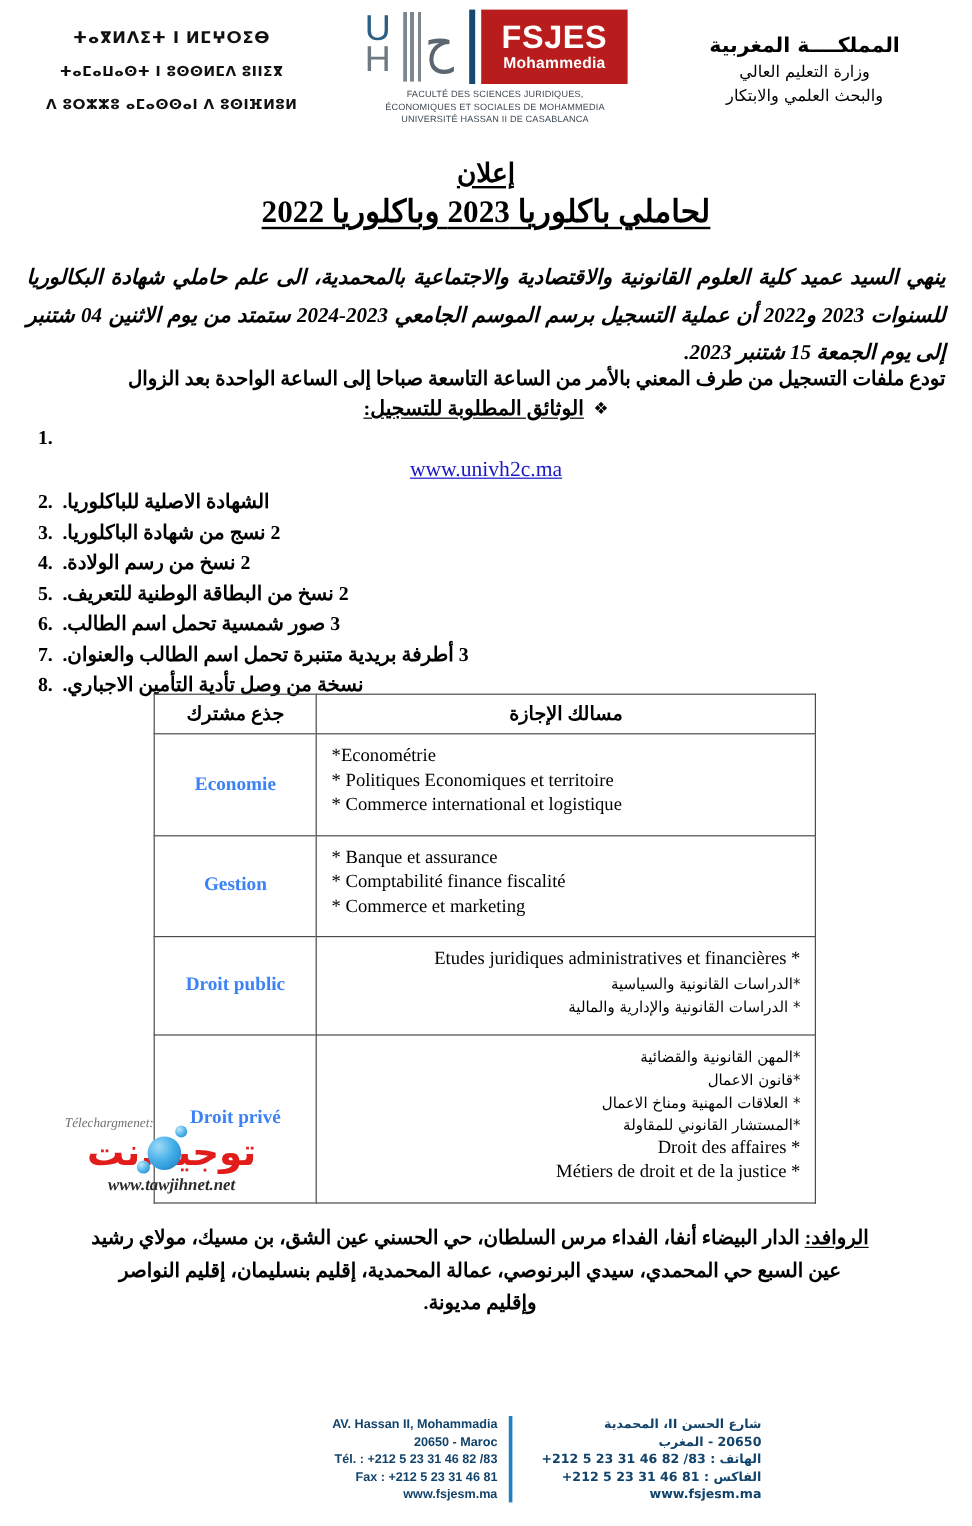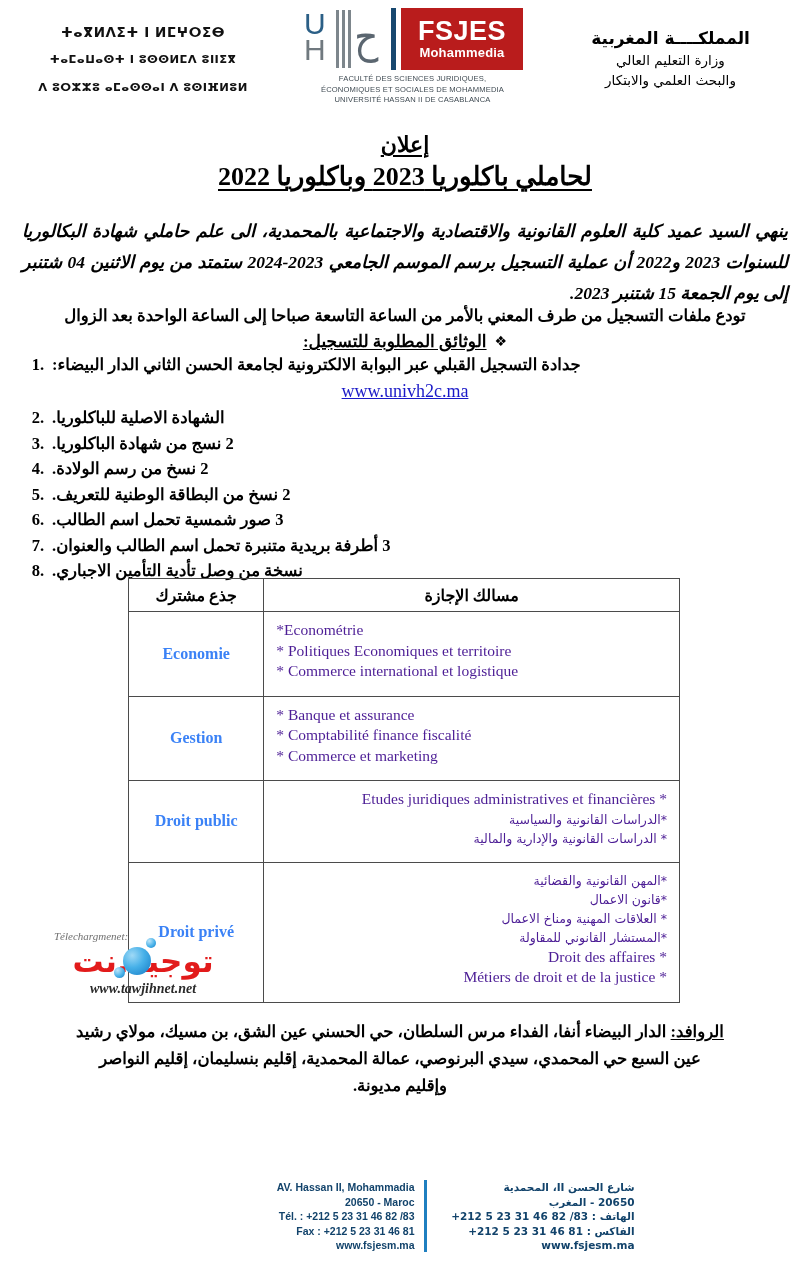--- a/index.html
+++ b/index.html
@@ -211,21 +211,21 @@
     font-style: italic;
   }
   .intro p { margin: 0; }
 
   .deposit-line {
     position: absolute;
     top: 303px;
     right: 22px;
     width: 766px;
     direction: rtl;
-    text-align: center;
+    text-align: right;
     font-size: 16.5px;
     font-weight: bold;
     line-height: 26px;
   }
 
   
   .docs-heading {
     position: absolute;
     top: 328px;
     right: 22px;
@@ -323,21 +323,21 @@
     direction: rtl;
     text-align: center;
   }
   .majors-table th.col-tracks { width: 424px; }
   .majors-table th.col-trunk  { width: 127px; }
 
   .cell-tracks {
     padding: 8px 12px 14px 12px;
     font-size: 15.5px;
     line-height: 20.5px;
-    color: #4c1d95;
+    color: #000000;
   }
   .cell-tracks .fr {
     direction: ltr;
     text-align: left;
     font-family: "Liberation Serif", serif;
   }
   .cell-tracks.align-right .fr {
     text-align: right;
   }
   .cell-tracks .ar {
@@ -536,21 +536,20 @@
 
   <div class="deposit-line">تودع ملفات التسجيل من طرف المعني بالأمر من الساعة التاسعة صباحا إلى الساعة الواحدة بعد الزوال</div>
 
   <div class="docs-heading">
     <span class="bullet">❖</span><span class="txt">الوثائق المطلوبة للتسجيل:</span>
   </div>
 
   <ol class="docs-list">
     <li>
       <div class="row">
-        <span class="item-text">جدادة التسجيل القبلي عبر البوابة الالكترونية لجامعة الحسن الثاني الدار البيضاء:</span>
         <span class="num">1.</span>
       </div>
       <div class="url-row">
         <span class="url">www.univh2c.ma</span>
       </div>
     </li>
     <li>
       <div class="row">
         <span class="item-text">الشهادة الاصلية للباكلوريا.</span>
         <span class="num">2.</span>

